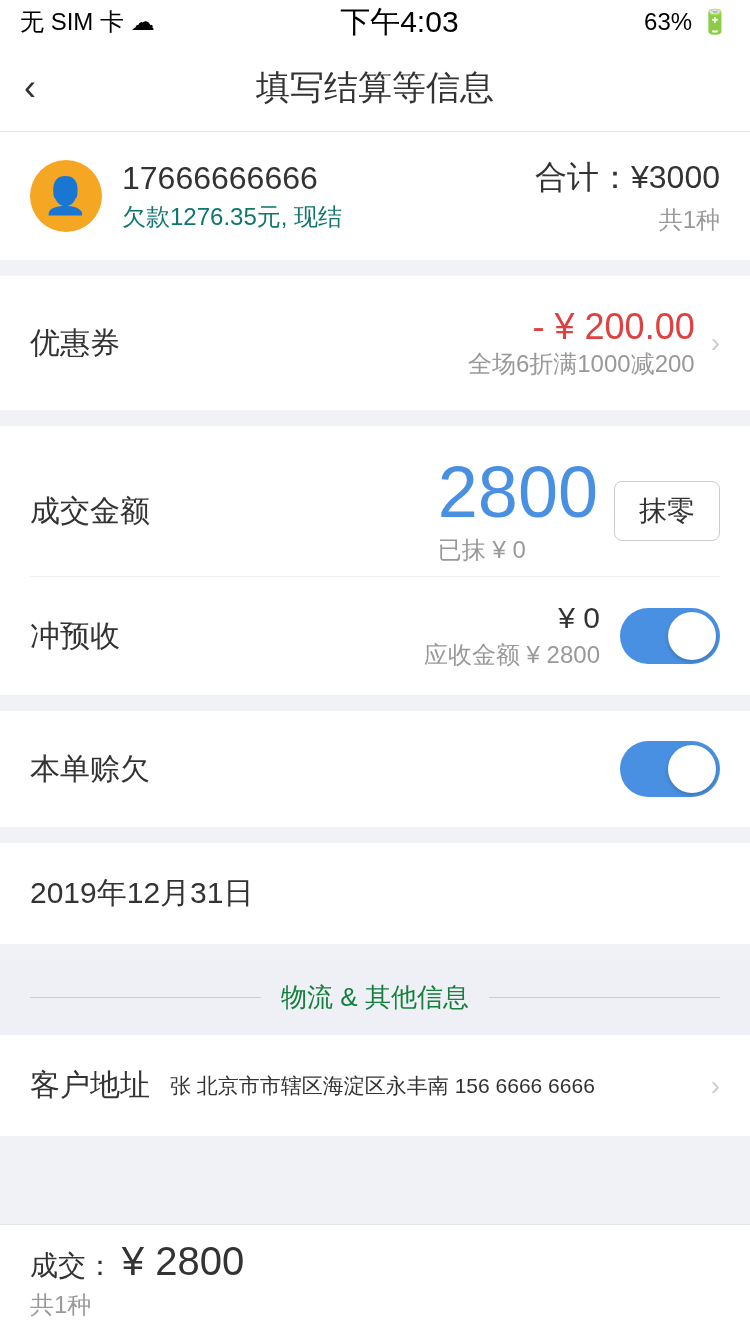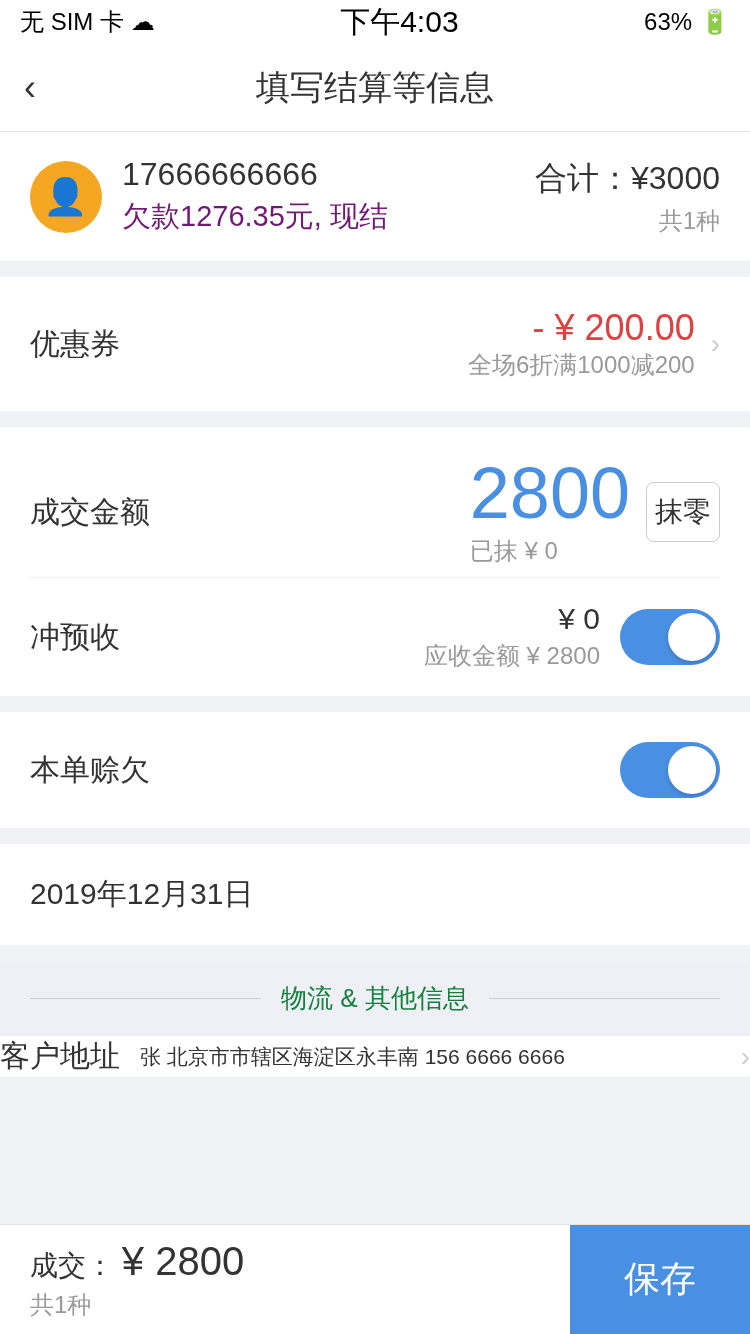--- a/index.html
+++ b/index.html
@@ -81,21 +81,21 @@
       border-radius: 50%;
       background: #f5a623;
       display: flex;
       align-items: center;
       justify-content: center;
       font-size: 36px;
       color: #fff;
     }
     .customer-info {}
     .customer-phone { font-size: 32px; font-weight: 500; color: #333; }
-    .customer-note { font-size: 29px; color: #701a75; margin-top: 4px; }
+    .customer-note { font-size: 24px; color: #0f766e; margin-top: 4px; }
     .customer-right { text-align: right; }
     .total-amount { font-size: 32px; color: #333; }
     .total-count { font-size: 24px; color: #999; margin-top: 4px; }
 
     
     .row-item {
       background: #fff;
       padding: 30px;
       display: flex;
       align-items: center;
@@ -118,21 +118,21 @@
       padding: 30px 30px 10px;
       display: flex;
       align-items: center;
       justify-content: space-between;
     }
     .amount-big { font-size: 72px; color: #4a90e2; font-weight: 300; line-height: 1; }
     .amount-sub { font-size: 24px; color: #999; margin-top: 6px; }
     .round-btn {
       border: 1px solid #ccc;
       border-radius: 8px;
-      padding: 10px 8px;
+      padding: 10px 24px;
       font-size: 28px;
       color: #333;
       background: #fff;
       cursor: pointer;
     }
 
     
     .toggle {
       width: 100px;
       height: 56px;
@@ -186,20 +186,21 @@
       justify-content: center;
       gap: 20px;
       margin-bottom: 0;
     }
     .sep-line { flex: 1; height: 1px; background: #ccc; }
     .sep-text { font-size: 26px; color: #15803d; }
 
     
     .address-row {
       background: #fff;
+      padding: 30px;
       display: flex;
       align-items: center;
       justify-content: space-between;
       margin-top: 0;
     }
     .address-label { font-size: 30px; color: #333; flex-shrink: 0; margin-right: 20px; }
     .address-value { font-size: 21px; color: #333; flex: 1; line-height: 1.5; }
 
     
     .bottom-gray {
@@ -346,14 +347,13 @@
 </div>
 
 <div class="footer">
   <div class="footer-info">
     <div>
       <span class="footer-deal">成交：</span>
       <span class="footer-deal-amount">¥ 2800</span>
     </div>
     <div class="footer-count">共1种</div>
   </div>
-  <div class="footer-btn btn-save">保存</div>
 </div>
 
 </body></html>

